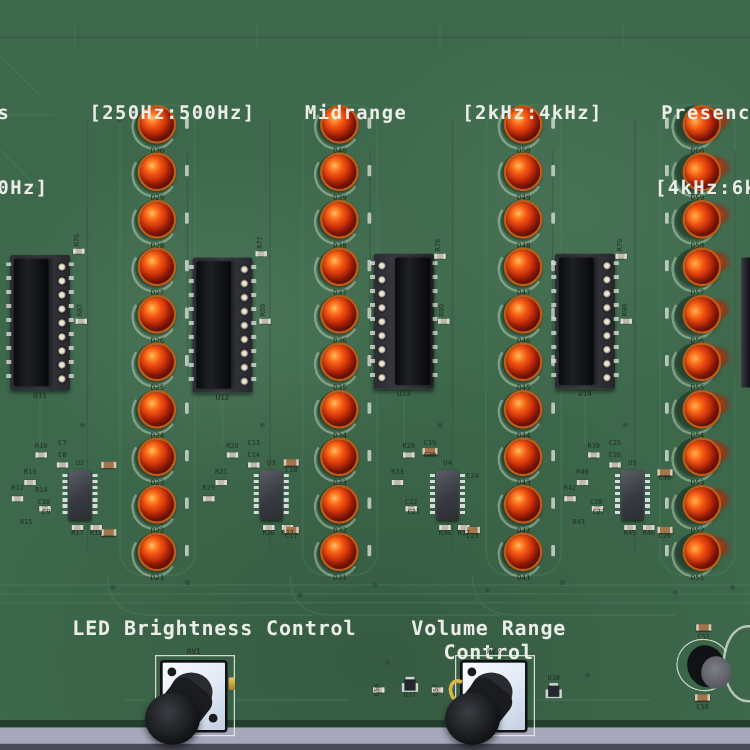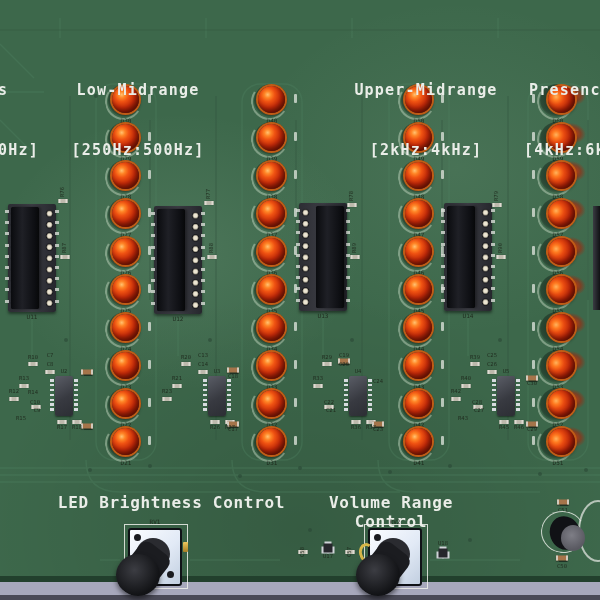--- a/index.html
+++ b/index.html
@@ -156,27 +156,26 @@
         <circle cx="310" cy="530" r="2"></circle>
         <circle cx="470" cy="540" r="2"></circle>
     </g>
   </svg>
 
   <div class="band" id="band-bass">
     <div><span>s</span></div>
     <div><span>0Hz]</span></div>
   </div>
   <div class="band" id="band-lowmid">
-    <div>Low-Midrange</div>
     <div>[250Hz:500Hz]</div>
   </div>
   <div class="band" id="band-mid">
+    <div>Midrange</div>
   </div>
   <div class="band" id="band-upmid">
-    <div>Upper-Midrange</div>
     <div>[2kHz:4kHz]</div>
   </div>
   <div class="band" id="band-pres">
     <div>Presence</div>
     <div>[4kHz:6kH</div>
   </div>
 
   <div class="ctl" id="ctl2">Volume Range Control</div>
   <div class="ctl" id="ctl1">LED Brightness Control</div>
 

